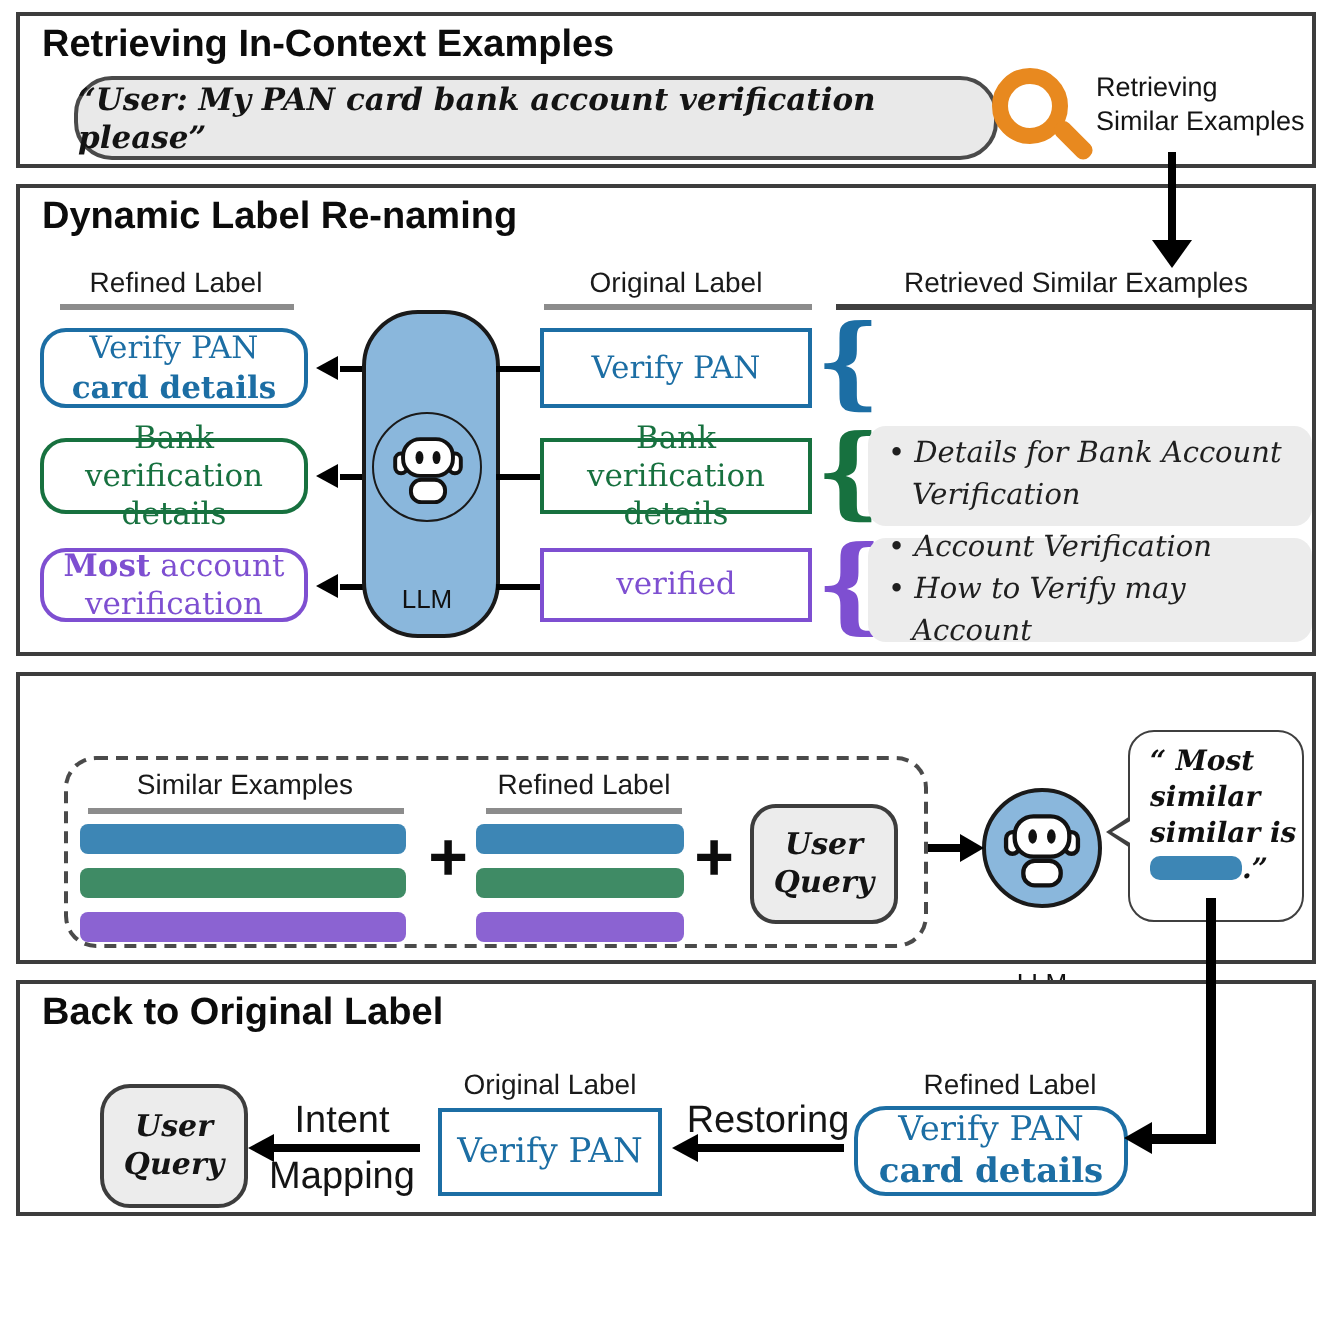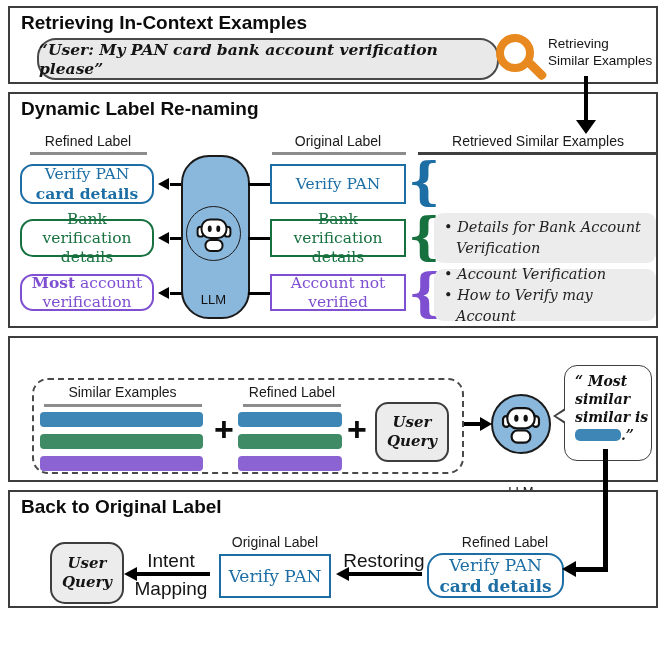--- a/index.html
+++ b/index.html
@@ -140,21 +140,20 @@
     <div class="arrowline" style="left:238px;top:198px;width:22px;"></div>
 
     <div class="labelbox blue" style="left:260px;top:70px;width:132px;height:36px;">
       <div>Verify PAN</div>
     </div>
     <div class="labelbox green" style="left:260px;top:125px;width:132px;height:34px;">
       <div>Bank verification</div>
       <div>details</div>
     </div>
     <div class="labelbox purple" style="left:260px;top:180px;width:132px;height:33px;">
-      <div>Account not</div>
       <div>verified</div>
     </div>
 
     <div class="brace" style="top:63px;height:48px;font-size:50px;line-height:48px;color:#1C6EA4;">{</div>
     <div class="brace" style="top:118px;height:48px;font-size:50px;line-height:48px;color:#17713F;">{</div>
     <div class="brace" style="top:174px;height:50px;font-size:52px;line-height:50px;color:#7E4FD1;">{</div>
 
     <div class="graybox" style="top:119px;height:46px;">
       <div class="bullet">Details for Bank Account Verification</div>
     </div>

